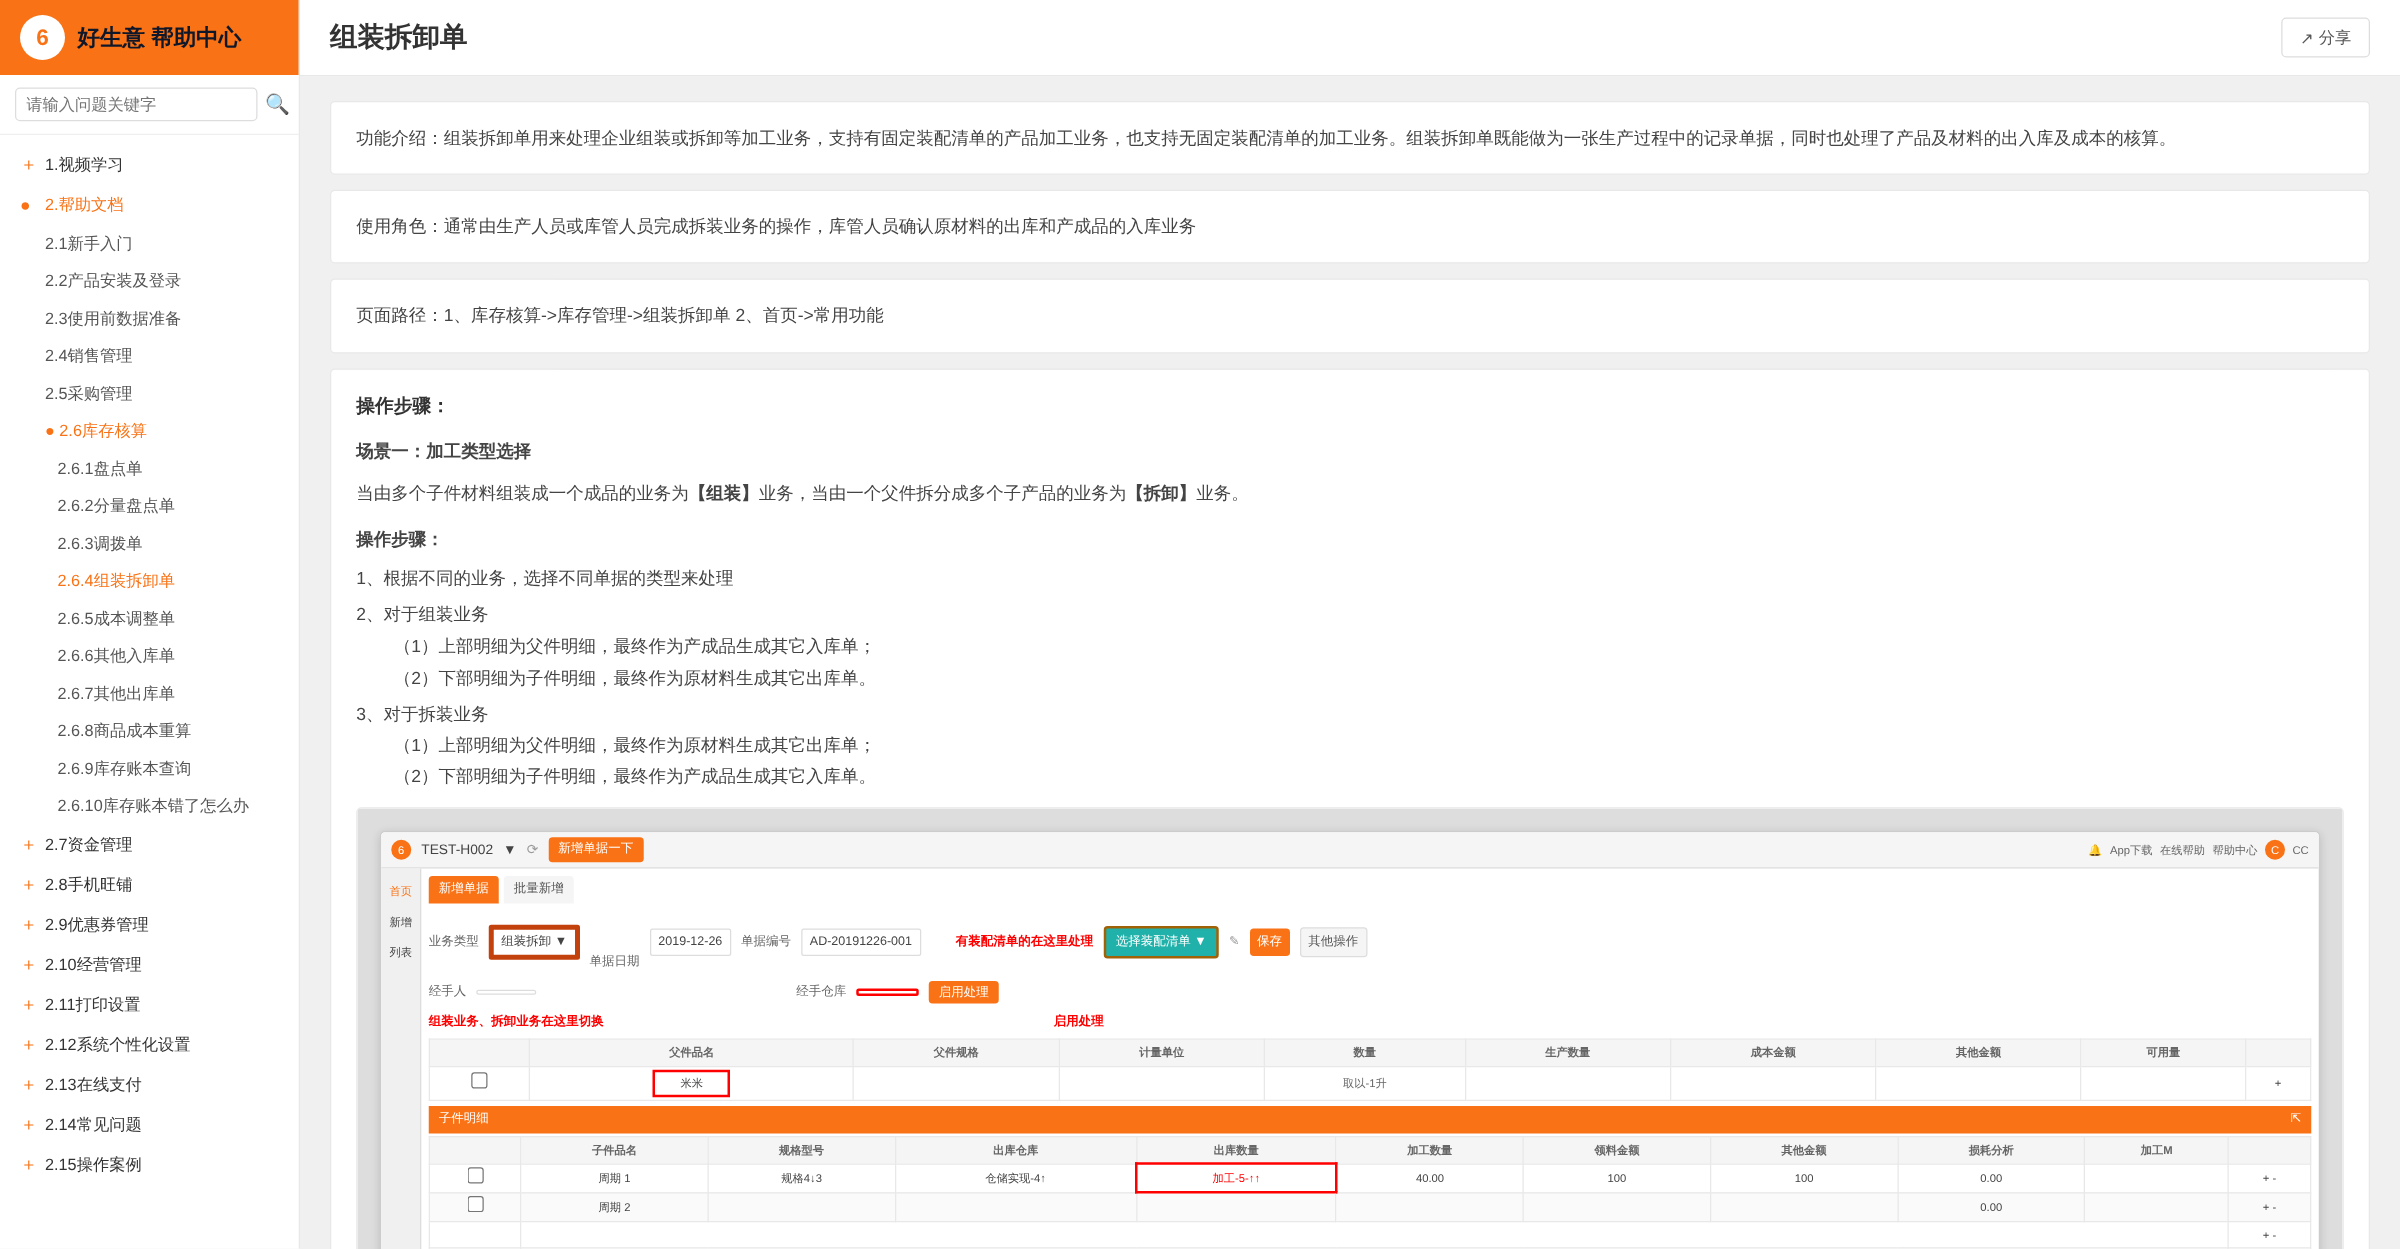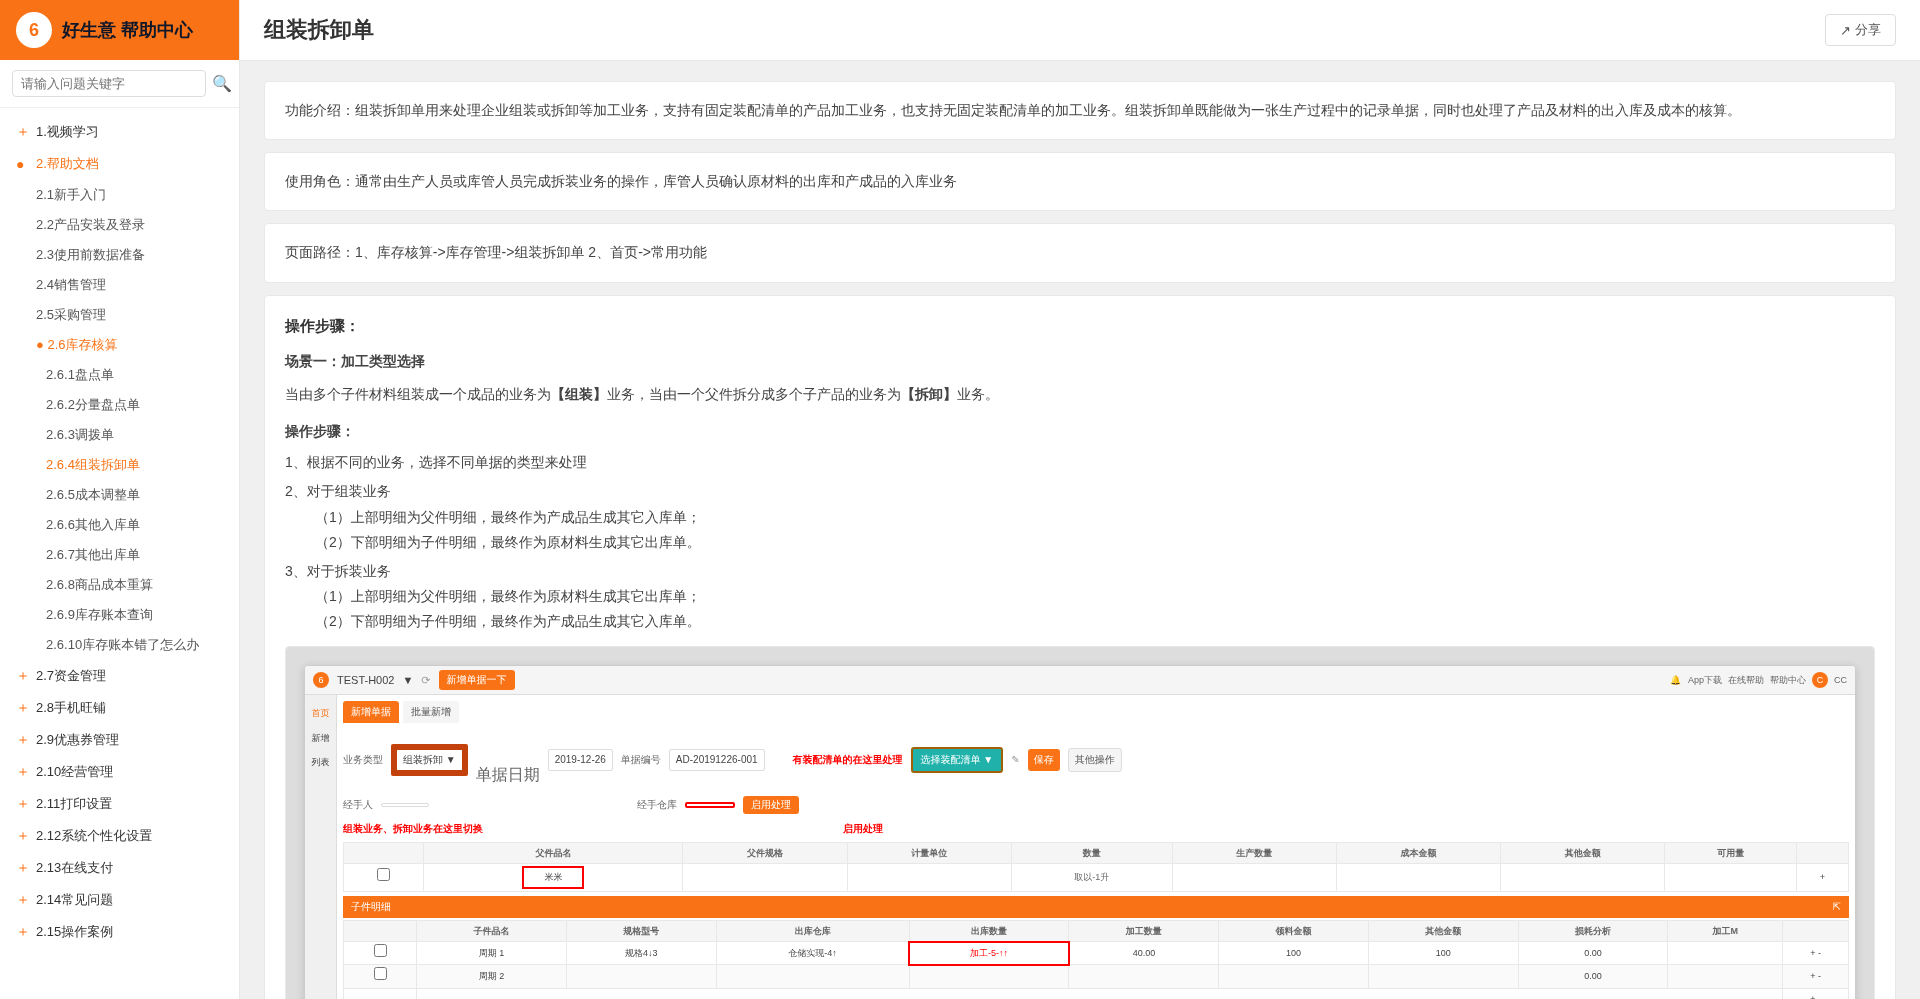--- a/index.html
+++ b/index.html
@@ -377,22 +377,22 @@
                 <div style="display:flex;gap:4px;margin-bottom:6px;align-items:center;">
                   <span style="background:#f97316;color:#fff;padding:2px 8px;border-radius:3px 3px 0 0;font-size:10px;">新增单据</span>
                   <span style="background:#f5f5f5;color:#555;padding:2px 8px;border-radius:3px 3px 0 0;font-size:10px;">批量新增</span>
                   <div style="flex:1;"></div>
                 </div>
 
                 <div style="position:relative;">
 
                   <div style="display:flex;gap:8px;align-items:center;margin-bottom:6px;flex-wrap:wrap;">
                     <span style="font-size:10px;color:#666;">业务类型</span>
-                    <span style="border:6px solid #c2410c;border-radius:2px;padding:1px 6px;font-size:10px;background:#fff;">组装拆卸 ▼</span>
-                    <span style="font-size:16px;color:#666;margin-top:32px;">单据日期</span>
+                    <span style="border:4px solid #c2410c;border-radius:2px;padding:1px 6px;font-size:10px;background:#fff;">组装拆卸 ▼</span>
+                    <span style="font-size:10px;color:#666;margin-top:32px;">单据日期</span>
                     <span style="border:1px solid #ddd;border-radius:2px;padding:1px 6px;font-size:10px;background:#fff;">2019-12-26</span>
                     <span style="font-size:10px;color:#666;">单据编号</span>
                     <span style="border:1px solid #ddd;border-radius:2px;padding:1px 6px;font-size:10px;background:#fff;">AD-20191226-001</span>
 
                     <span style="color:red;font-size:10px;font-weight:bold;margin-left:20px;">有装配清单的在这里处理</span>
                     <span style="background:#20b2aa;color:#fff;padding:2px 8px;border-radius:3px;font-size:10px;border:2px solid #a16207;">选择装配清单 ▼</span>
                     <span style="font-size:10px;color:#999;">✎</span>
                     <span style="background:#f97316;color:#fff;padding:2px 6px;border-radius:3px;font-size:10px;">保存</span>
                     <span style="background:#f5f5f5;color:#555;padding:2px 6px;border-radius:3px;font-size:10px;border:1px solid #ddd;">其他操作</span>
                   </div>

